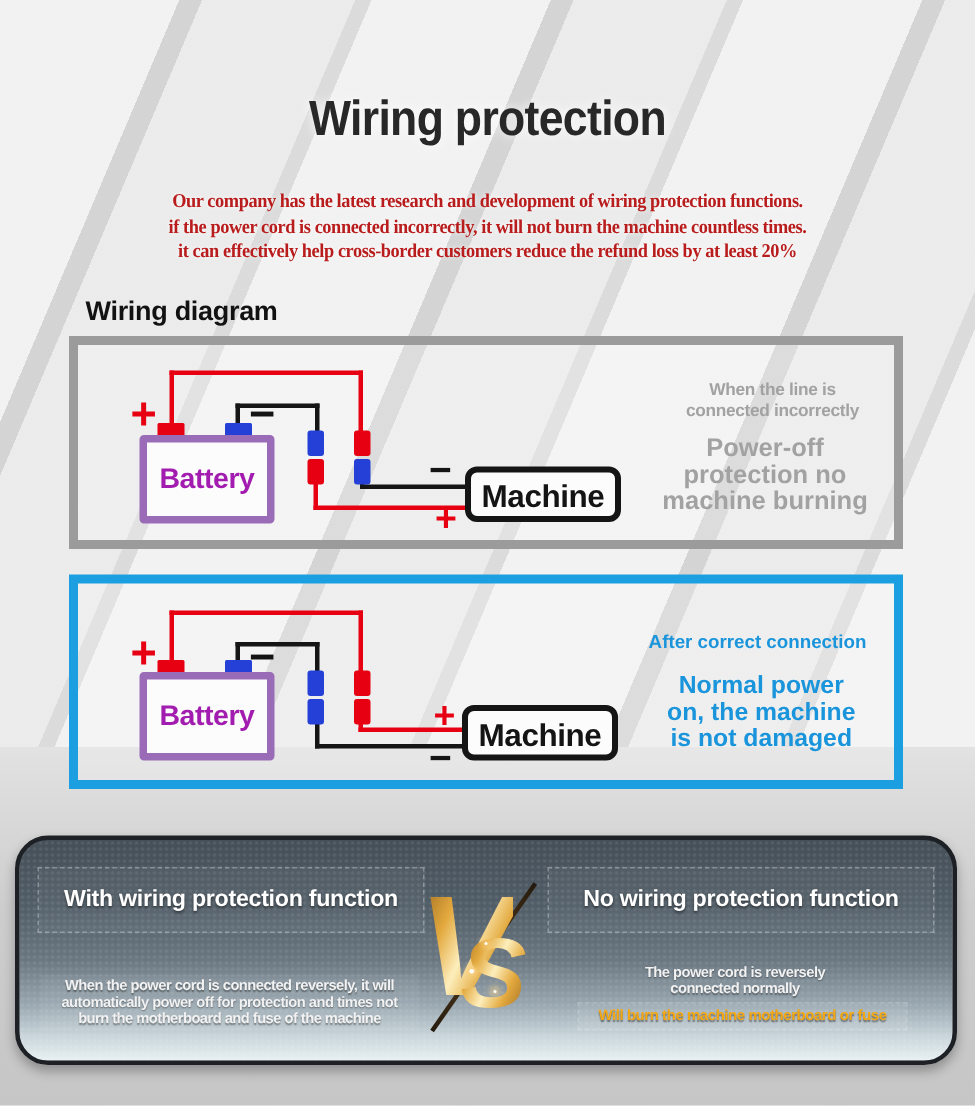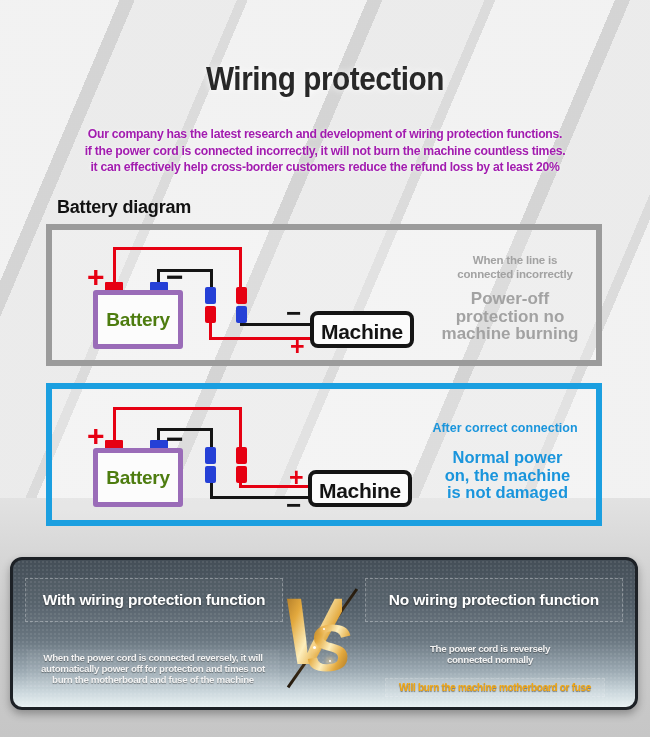--- a/index.html
+++ b/index.html
@@ -25,41 +25,41 @@
   }
   .layer{position:absolute;left:0;top:0;width:100%;height:100%;}
 
   
   .title{
     position:absolute;left:0;right:0;top:60px;margin:0;
     text-align:center;font-size:33px;font-weight:bold;color:#282828;
     letter-spacing:-.5px;transform:scaleX(.9);
     text-shadow:0 0 8px rgba(255,255,255,.95);
   }
-  .intro{position:absolute;left:0;right:0;top:126px;color:#a21caf;font-weight:bold;}
+  .intro{position:absolute;left:0;right:0;top:126px;color:#b91c1c;font-weight:bold;font-family:Liberation Serif, serif;}
   .intro div{
     text-align:center;font-size:13px;line-height:16.5px;letter-spacing:-.3px;
     white-space:nowrap;transform:scaleX(.94);
     text-shadow:0 0 4px rgba(255,255,255,.85);
   }
   .section-heading{
     position:absolute;left:57px;top:197px;margin:0;
     font-size:18px;font-weight:bold;color:#121212;letter-spacing:-.2px;
   }
 
   
   .diagram-box{position:absolute;left:46px;top:224px;width:544px;height:130px;
     border:6px solid var(--box-gray-border,#9b9b9b);background:rgba(252,252,252,.22);}
   .diagram-box.blue{top:383px;height:131px;border-color:var(--box-blue-border,#1b9fe0);}
 
   .battery{
     position:absolute;width:80px;height:49px;border:5px solid var(--battery-purple,#9a6cb8);
     border-radius:3px;background:#fcfcfc;display:flex;align-items:center;justify-content:center;
   }
-  .battery span{font-size:19px;font-weight:bold;color:#4d7c0f;letter-spacing:-.3px;}
+  .battery span{font-size:19px;font-weight:bold;color:#a21caf;letter-spacing:-.3px;}
   .terminal{position:absolute;width:18px;height:9px;border-radius:1px;}
   .t-red{background:var(--wire-red,#e60012);} .t-blue{background:var(--connector-blue,#2540d6);}
   .sign{position:absolute;font-weight:bold;line-height:1;}
   .sign.red{color:var(--wire-red,#e60012);} .sign.black{color:#141414;}
   .wire{position:absolute;}
   .wire.red{background:var(--wire-red,#e60012);} .wire.black{background:var(--wire-black,#151515);}
   .conn{position:absolute;width:11px;height:17px;border-radius:2px;}
   .conn.red{background:var(--wire-red,#e60012);} .conn.blue{background:var(--connector-blue,#2540d6);}
   .machine{
     position:absolute;width:96px;height:29px;border:4px solid #151515;border-radius:8px;
@@ -72,21 +72,21 @@
   .gray-cap{color:var(--muted-gray-text,#a2a2a2);}
   .blue-cap{color:var(--blue-text,#1a95dc);}
   .cap1s{left:430px;top:254px;width:170px;font-size:11.5px;line-height:13.5px;letter-spacing:-.2px;}
   .cap1b{left:420px;top:290px;width:180px;font-size:17px;line-height:17.5px;}
   .cap2s{left:415px;top:421px;width:180px;font-size:12.5px;line-height:14px;}
   .cap2b{left:425px;top:449px;width:165px;font-size:16.5px;line-height:17.5px;}
 
   
   .panel{
     position:absolute;left:10px;top:557px;width:622px;height:147px;
-    border:3px solid #1d2126;border-radius:12px;overflow:hidden;
+    border:3px solid #1d2126;border-radius:22px;overflow:hidden;
     background:linear-gradient(180deg,var(--panel-dark,#454f58) 0%,#515d67 30%,#6b7882 55%,#9aa8b1 75%,#ccd8dd 90%,var(--panel-light,#e8f0f2) 100%);
     box-shadow:0 4px 8px rgba(0,0,0,.3);
   }
   .panel::before{
     content:'';position:absolute;inset:0;
     background-image:radial-gradient(rgba(255,255,255,.08) 1px,transparent 1.3px);
     background-size:4px 4px;
   }
   .panel *{z-index:1;}
   .heading-box{
@@ -98,21 +98,21 @@
     font-size:15.5px;font-weight:bold;color:#fff;letter-spacing:-.2px;white-space:nowrap;
     text-shadow:0 1px 2px rgba(0,0,0,.5);
   }
   .hb-left{left:12px;} .hb-right{left:352px;}
   .panel-body{position:absolute;text-align:center;color:#f2f2f2;font-weight:bold;}
   .panel-body div{font-size:9.8px;line-height:11px;letter-spacing:-.35px;white-space:nowrap;
     text-shadow:0 1px 1px rgba(0,0,0,.4);}
   .pb-left{left:14px;top:90px;width:252px;background:rgba(255,255,255,.05);padding:2px 0;}
   .pb-right{left:362px;top:83px;width:230px;}
   .highlight-strip{
-    position:absolute;left:372px;top:118px;width:218px;height:17px;
+    position:absolute;left:372px;top:108px;width:218px;height:17px;
     background:rgba(255,255,255,.08);border:1px dashed rgba(255,255,255,.16);
     display:flex;align-items:center;justify-content:center;text-align:right;
   }
   .highlight-strip span{
     font-size:10px;font-weight:bold;letter-spacing:-.3px;white-space:nowrap;
     color:var(--highlight-orange,#f3a712);text-shadow:0 1px 1px rgba(0,0,0,.45);
   }
   .vs-letter{
     position:absolute;font-weight:bold;font-style:italic;line-height:.78;
     background:linear-gradient(115deg,var(--gold-dark,#9c6a20) 0%,var(--gold-mid,#e3a93e) 28%,var(--gold-light,#fdeebc) 50%,var(--gold-mid,#e3a93e) 72%,var(--gold-dark,#9c6a20) 100%);
@@ -136,21 +136,21 @@
   <div class="bg-floor"></div>
 
   <h1 class="title">Wiring protection</h1>
 
   <div class="intro">
     <div>Our company has the latest research and development of wiring protection functions.</div>
     <div>if the power cord is connected incorrectly, it will not burn the machine countless times.</div>
     <div>it can effectively help cross-border customers reduce the refund loss by at least 20%</div>
   </div>
 
-  <h2 class="section-heading">Battery diagram</h2>
+  <h2 class="section-heading">Wiring diagram</h2>
 
   <div class="layer">
     <div class="diagram-box"></div>
 
     <div class="wire red" style="left:113px;top:247px;width:3px;height:37px"></div>
     <div class="wire red" style="left:113px;top:247px;width:129px;height:3px"></div>
     <div class="wire red" style="left:239px;top:247px;width:3px;height:41px"></div>
     <div class="wire red" style="left:209px;top:321px;width:3px;height:19px"></div>
     <div class="wire red" style="left:209px;top:337px;width:103px;height:3px"></div>
 

